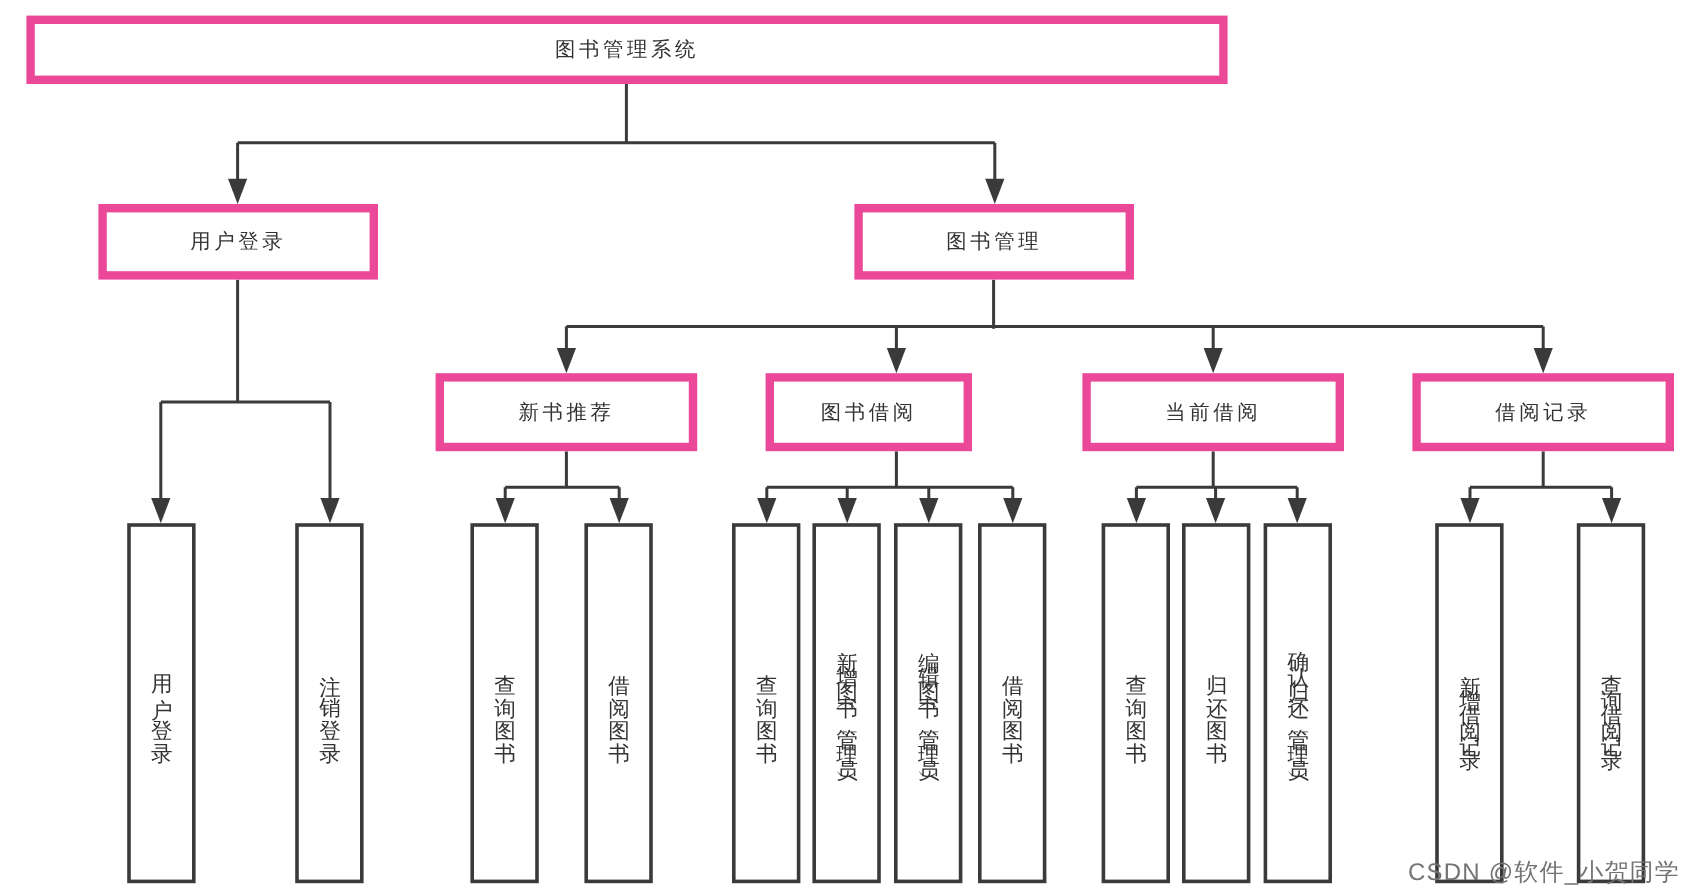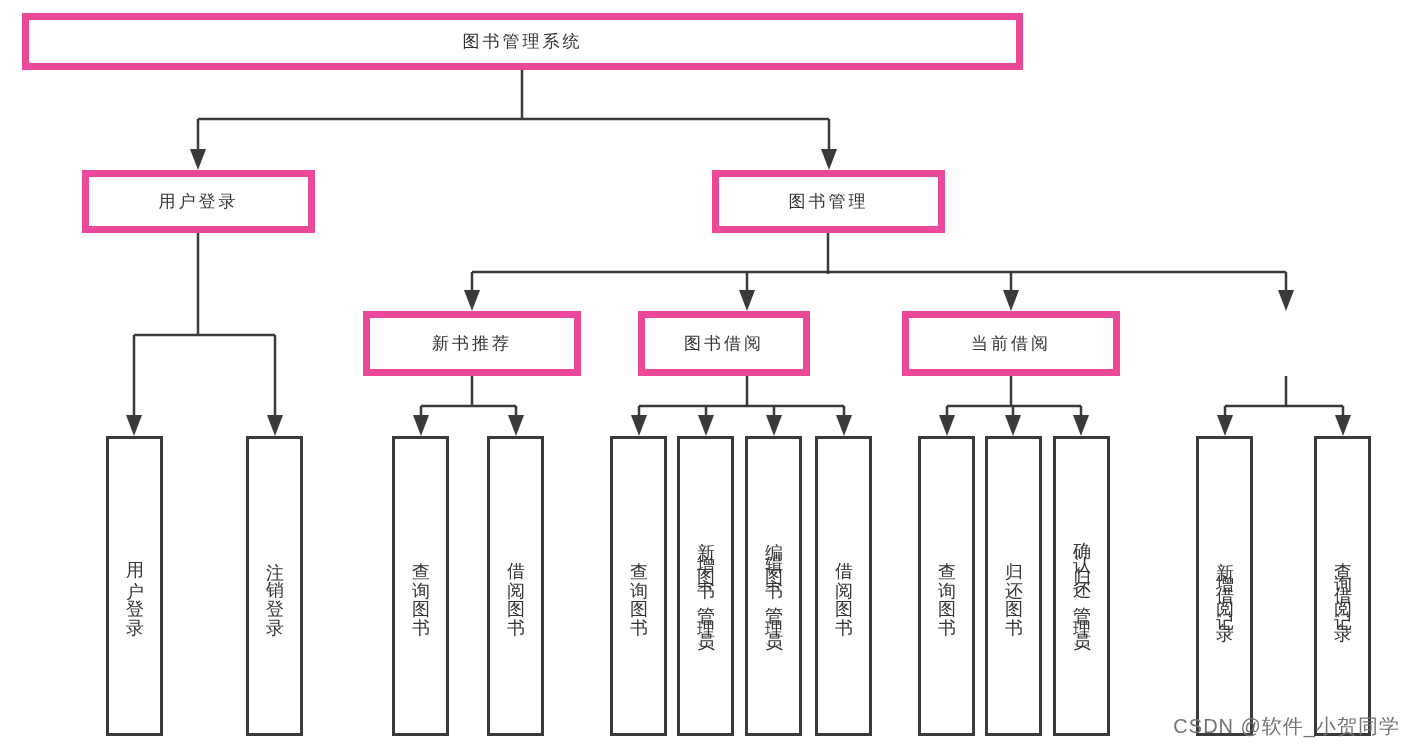--- a/index.html
+++ b/index.html
@@ -81,20 +81,23 @@
 
   <div class="node" style="left:363px;top:311px;width:218px;height:65px;">
     <span>新书推荐</span>
   </div>
   <div class="node" style="left:638px;top:311px;width:172px;height:65px;">
     <span>图书借阅</span>
   </div>
   <div class="node" style="left:902px;top:311px;width:218px;height:65px;">
     <span>当前借阅</span>
   </div>
+  <div class="node" style="left:1177px;top:311px;width:218px;height:65px;">
+    <span>借阅记录</span>
+  </div>
 
   <div class="leaf" style="left:106px;">
     <span class="vtxt sp4">用户登录</span>
   </div>
   <div class="leaf" style="left:246px;">
     <span class="vtxt sp4">注销登录</span>
   </div>
 
   <div class="leaf" style="left:392px;">
     <span class="vtxt sp4">查询图书</span>

